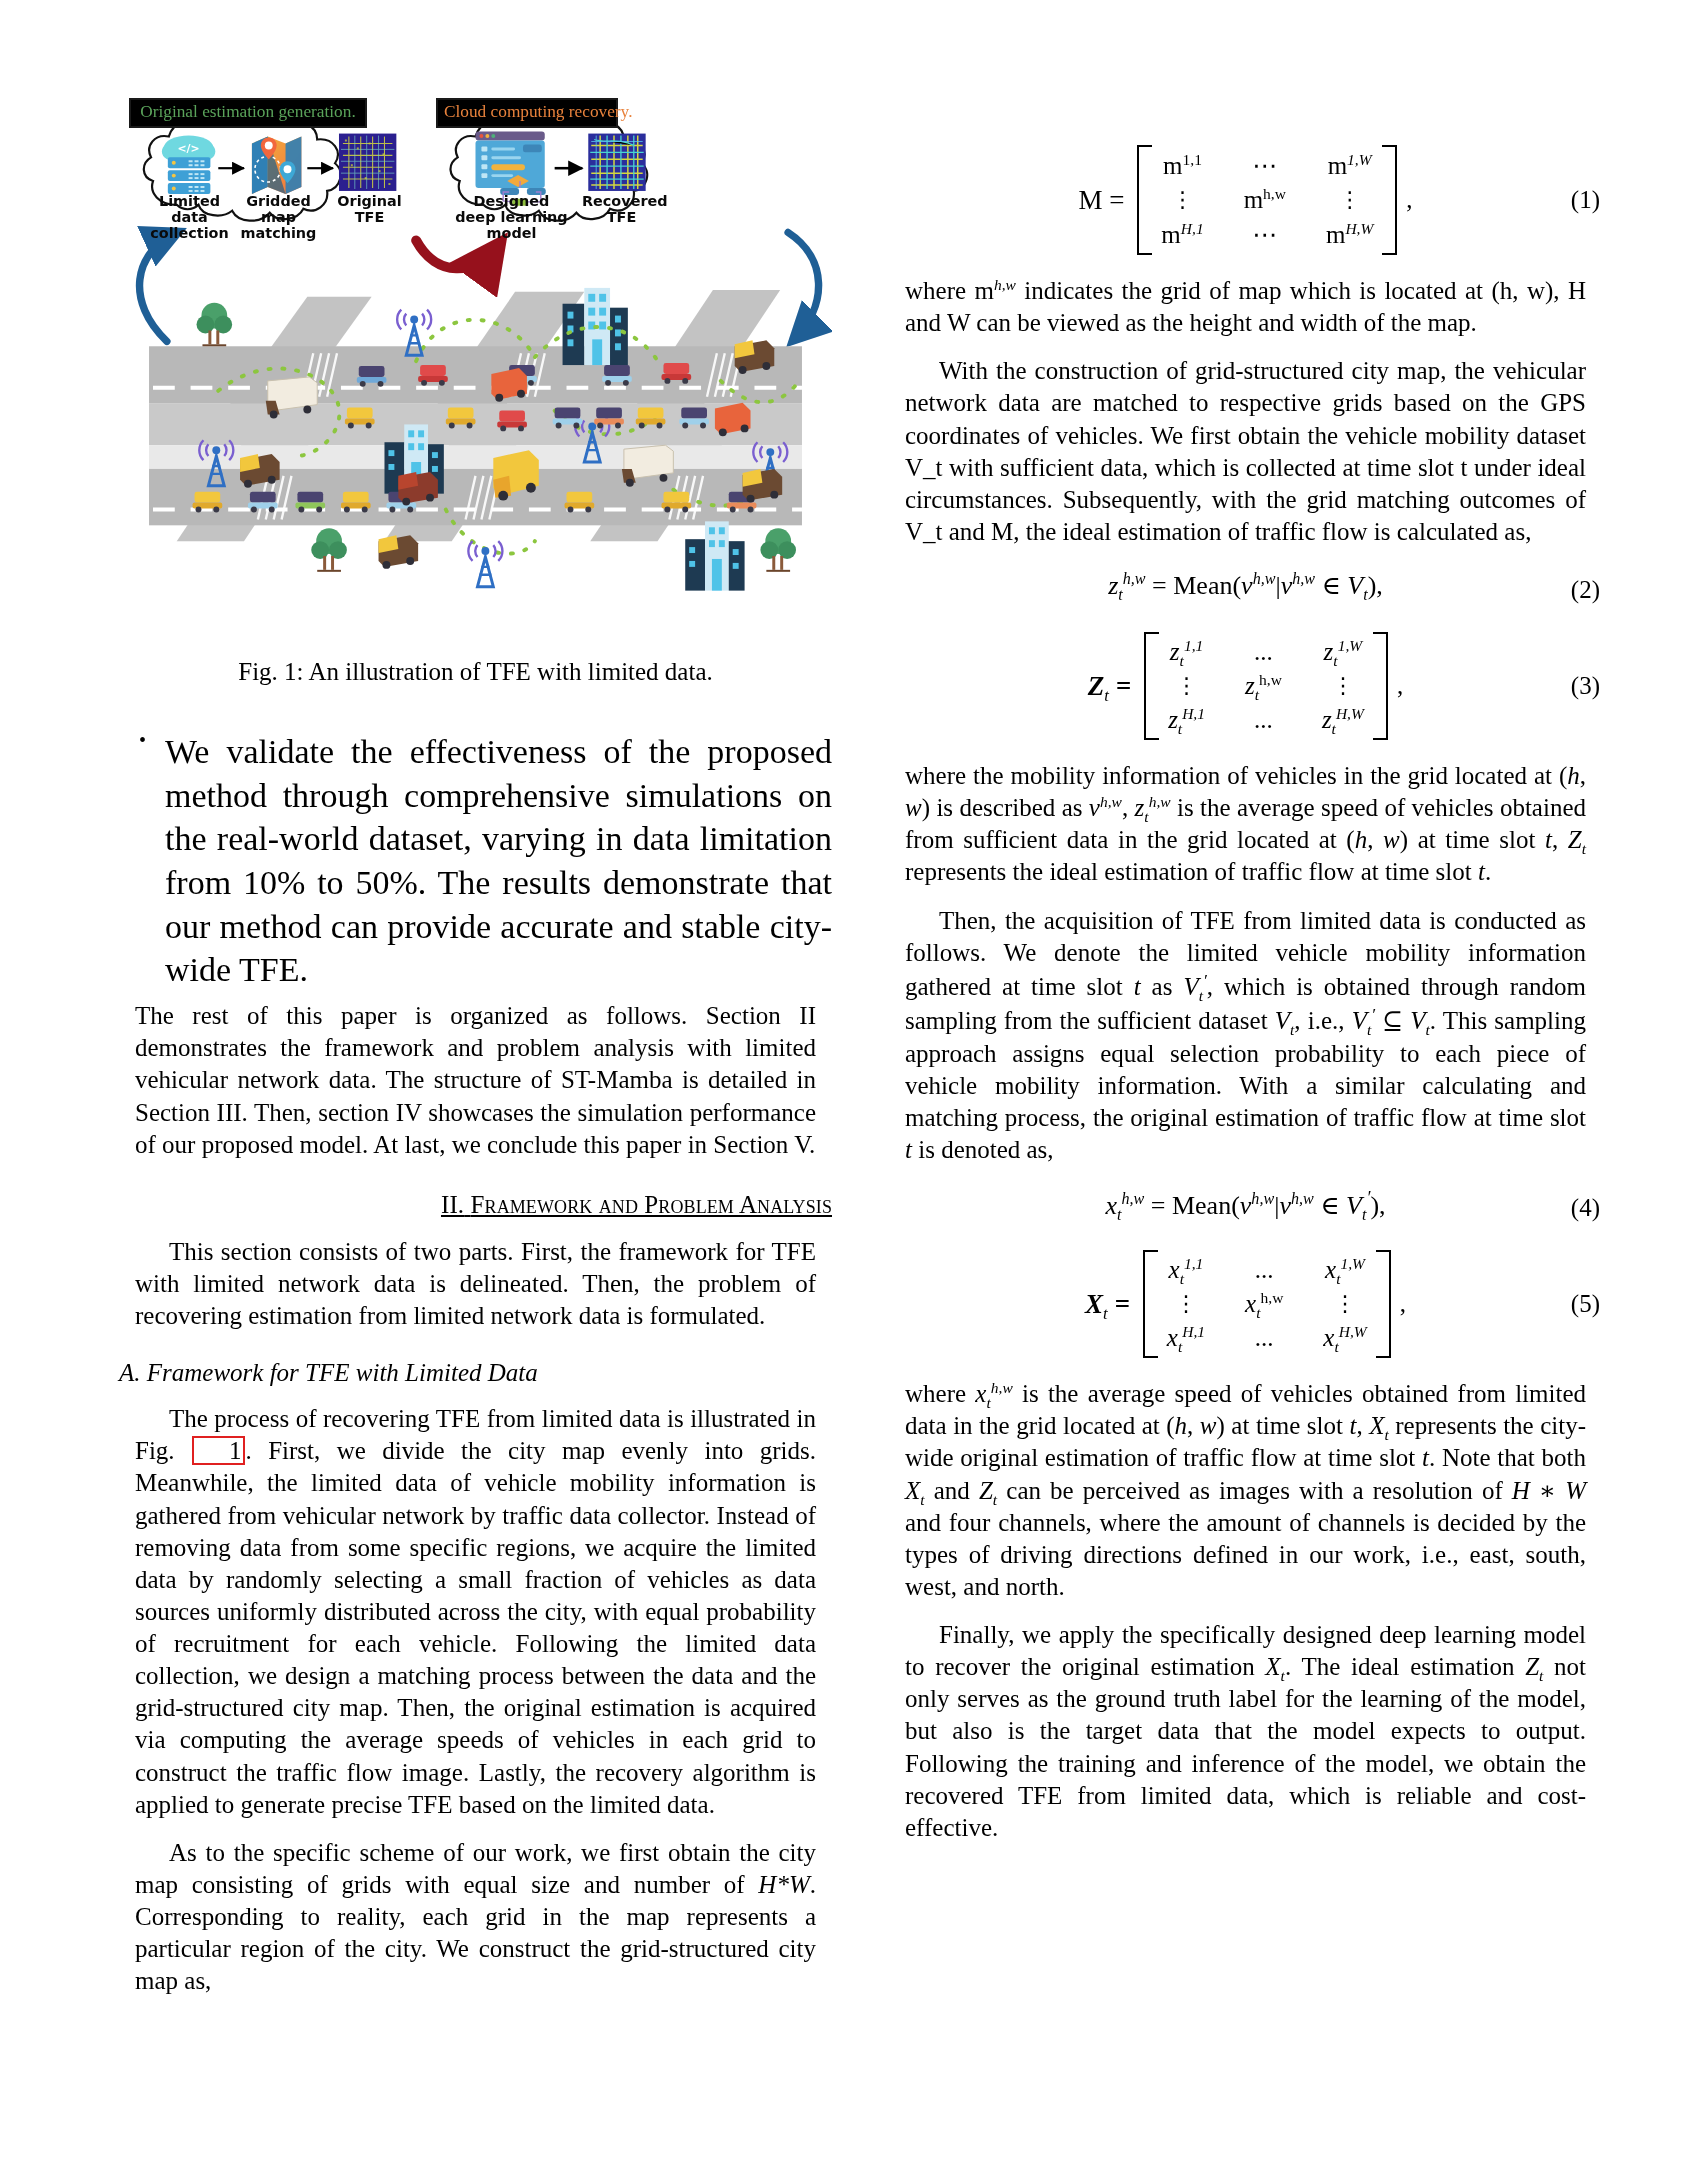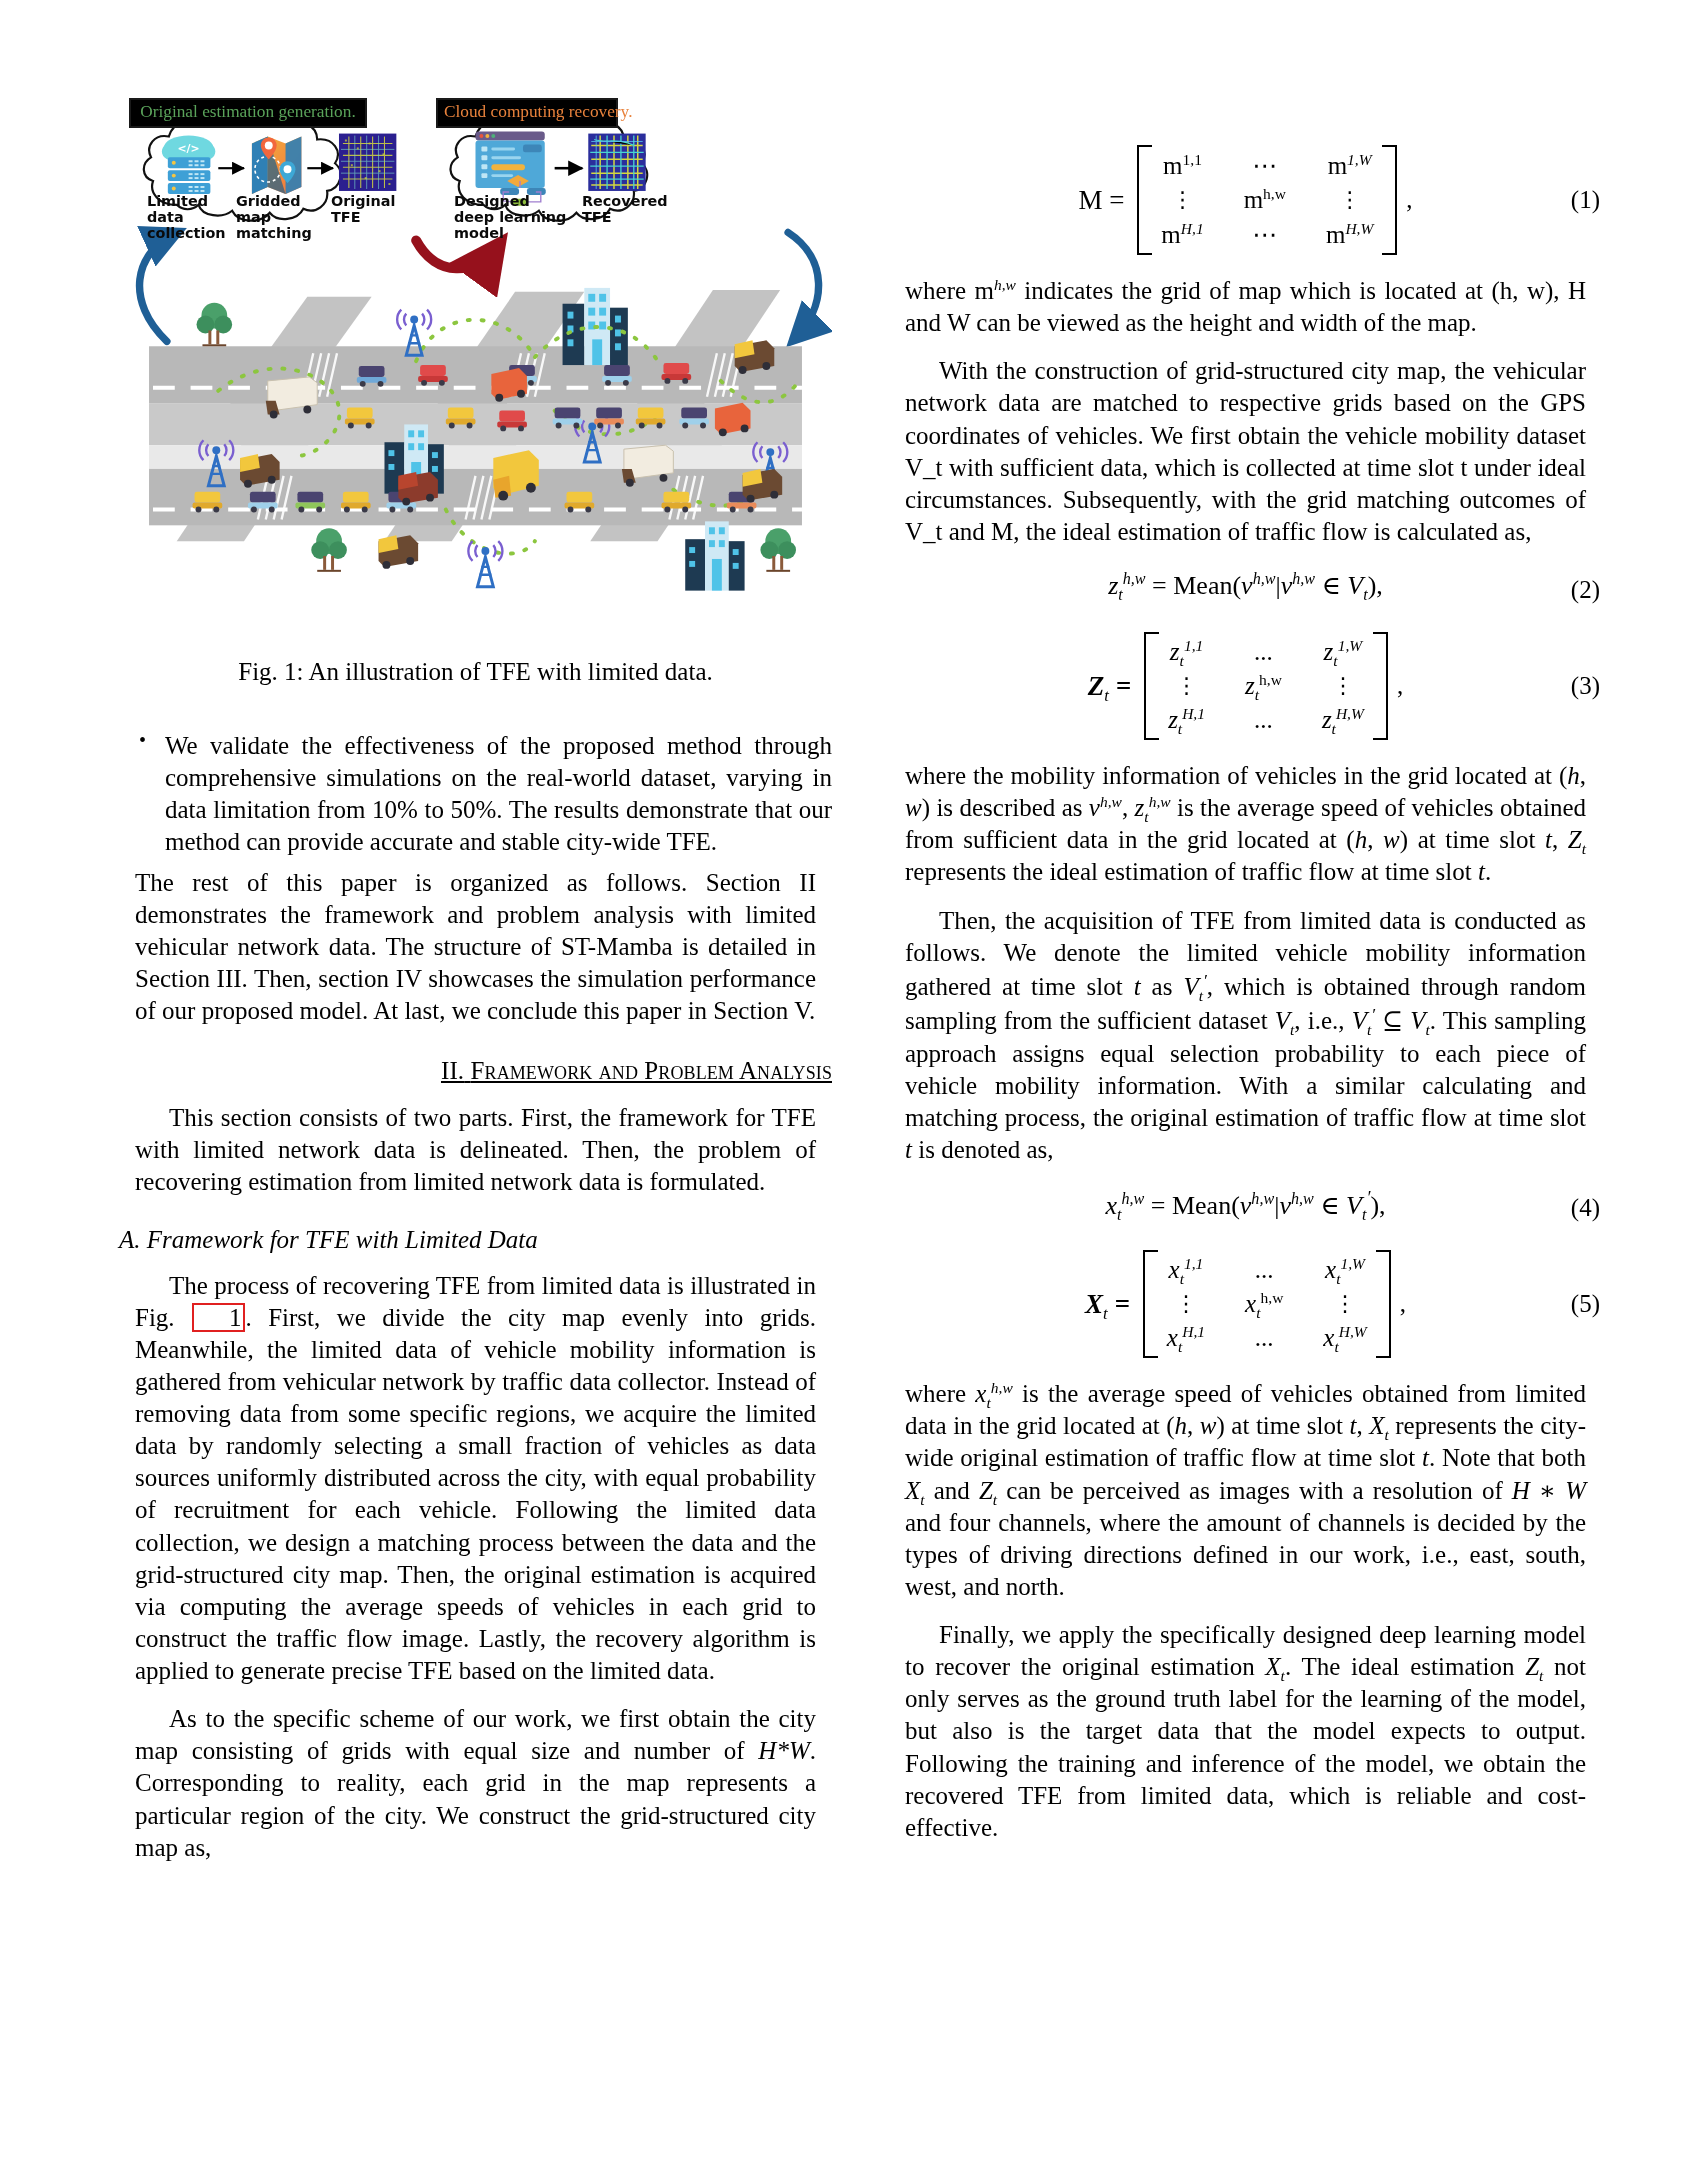--- a/index.html
+++ b/index.html
@@ -66,21 +66,21 @@
     text-align: left;
   }
 
   ul.bullets {
     margin: 0 0 0 0;
     padding: 0 0 0 46px;
     list-style: none;
   }
   ul.bullets li {
     position: relative;
-    font-size: 25px;
+    font-size: 34px;
     line-height: 1.285;
     text-align: justify;
     margin-bottom: 4px;
   }
   ul.bullets li::before {
     content: "\2022";
     position: absolute;
     left: -26px;
     top: -2px;
     font-size: 20px;
@@ -163,21 +163,21 @@
     text-align: center;
     padding: 2px 6px 4px 6px;
     box-sizing: border-box;
     white-space: nowrap;
   }
   .lbl-green { color: #5aa35a; }
   .lbl-orange { color: #e8823c; }
 
   .cloud-text {
     position: absolute;
-    text-align: left;
+    text-align: center;
     font-family: "DejaVu Sans", "Liberation Sans", sans-serif;
     font-weight: bold;
     font-size: 14.4px;
     line-height: 1.12;
     color: #0a0a0a;
     white-space: pre-line;
   }
 
   .ref-box {
     border: 2.2px solid #e02020;

